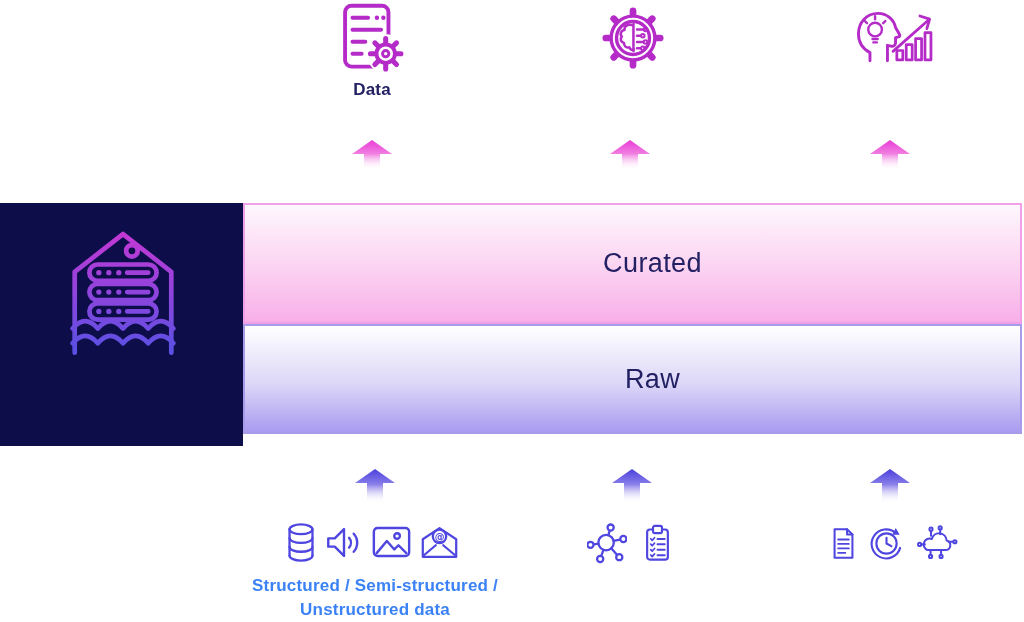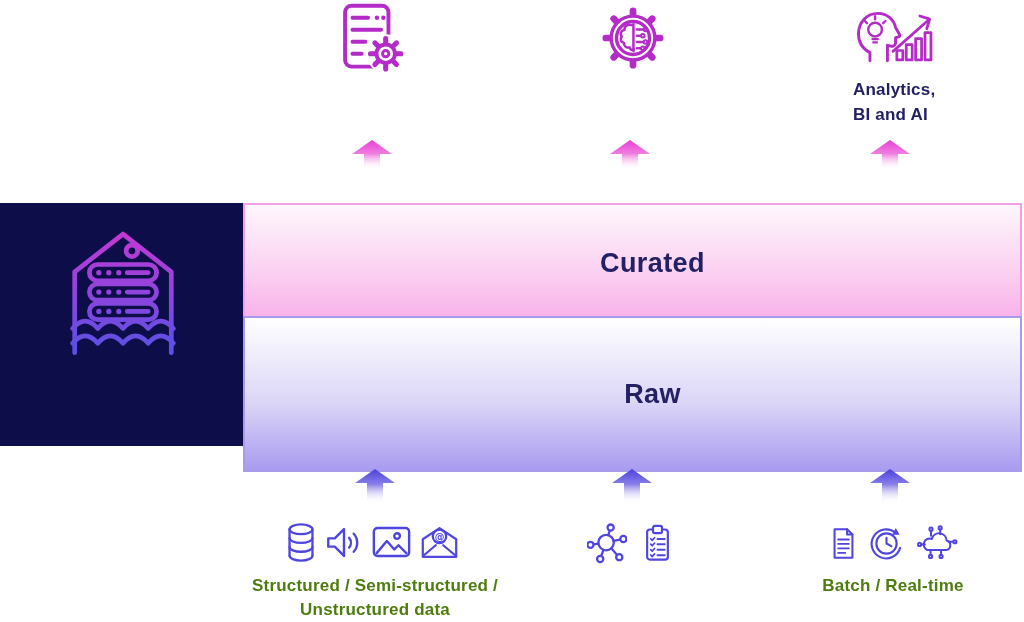--- a/index.html
+++ b/index.html
@@ -15,38 +15,38 @@
   .tl-center{text-align:center;}
   .band{
     position:absolute;left:243px;width:779px;box-sizing:border-box;
     display:flex;align-items:center;justify-content:center;
   }
   .band-curated{
     top:203px;height:121px;border:2px solid #efa0e8;
     background:linear-gradient(180deg,#fef7fd 0%,#fbd2f1 55%,#f8afe9 100%);
   }
   .band-raw{
-    top:316px;height:156px;border:2px solid #a69ce9;
+    top:324px;height:110px;border:2px solid #a69ce9;
     background:linear-gradient(180deg,#ffffff 0%,#dcd6f7 55%,#a99bf0 100%);
   }
-  .band-label{font-size:27px;font-weight:bold;color:#232063;letter-spacing:.4px;margin-left:40px;}
+  .band-label{font-size:27px;font-weight:normal;color:#232063;letter-spacing:.4px;margin-left:40px;}
   .lakehouse-box{
     position:absolute;left:0;top:203px;width:243px;height:243px;background:#0d0d4a;
   }
   .lakehouse-label{
     position:absolute;left:0;top:376px;width:243px;text-align:center;
     color:#ffffff;font-size:29px;font-weight:bold;letter-spacing:.5px;
   }
   .arrow{position:absolute;}
   .icon-row{
     position:absolute;display:flex;align-items:center;justify-content:space-between;
   }
   .bottom-label{
     position:absolute;top:574px;font-weight:bold;font-size:17px;line-height:24px;
-    color:#4d7c0f;text-align:center;letter-spacing:.2px;
+    color:#3b82f6;text-align:center;letter-spacing:.2px;
   }
 </style>
 </head>
 <body>
 
 <div class="canvas">
 
   <svg width="0" height="0" style="position:absolute" aria-hidden="true">
     <defs>
       <linearGradient id="gpink" x1="0" y1="0" x2="0" y2="1">
@@ -104,24 +104,21 @@
       <rect x="52.5" y="51" width="7" height="11" stroke-width="3.2"></rect>
       <rect x="63.5" y="44" width="7" height="18" stroke-width="3.2"></rect>
       <rect x="74.5" y="37" width="7" height="25" stroke-width="3.2"></rect>
       <rect x="85.5" y="30" width="7" height="32" stroke-width="3.2"></rect>
       <path stroke-width="3.2" d="M48 52L90 15"></path>
       <path stroke-width="3.2" d="M79.5 10.5 91 14.2 87.6 25.5"></path>
     </g>
   </svg>
 
   <div class="top-label tl-center" style="left:292px;width:160px">
-  </div>
-  <div class="top-label" style="left:853px">
-    <div>Analytics,</div>
-    <div>BI and AI</div>
+    <div>Data</div>
   </div>
 
   <svg class="arrow" style="left:351px;top:140px" width="42" height="30" viewBox="0 0 42 30">
     <polygon points="21,0 41,14 29,14 29,30 13,30 13,14 1,14" fill="url(#gpink)"></polygon>
   </svg>
   <svg class="arrow" style="left:609px;top:140px" width="42" height="30" viewBox="0 0 42 30">
     <polygon points="21,0 41,14 29,14 29,30 13,30 13,14 1,14" fill="url(#gpink)"></polygon>
   </svg>
   <svg class="arrow" style="left:869px;top:140px" width="42" height="30" viewBox="0 0 42 30">
     <polygon points="21,0 41,14 29,14 29,30 13,30 13,14 1,14" fill="url(#gpink)"></polygon>
@@ -252,17 +249,14 @@
           <circle cx="27.5" cy="35.8" r="1.8"></circle>
           <circle cx="15.5" cy="35.8" r="1.8"></circle>
       </g>
     </svg>
   </div>
 
   <div class="bottom-label" style="left:240px;width:270px">
     <div>Structured / Semi-structured /</div>
     <div>Unstructured data</div>
   </div>
-  <div class="bottom-label" style="left:813px;width:160px">
-    <div>Batch / Real-time</div>
-  </div>
 
 </div>
 
 </body></html>

